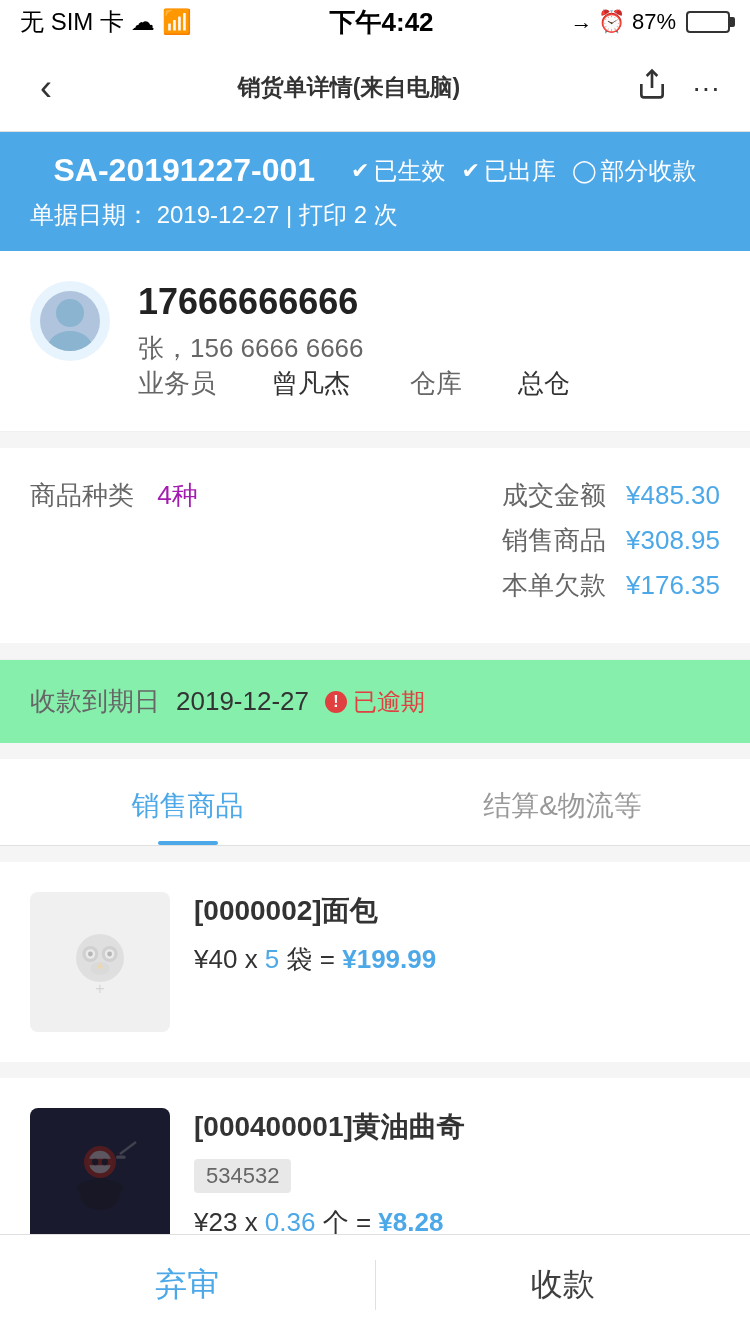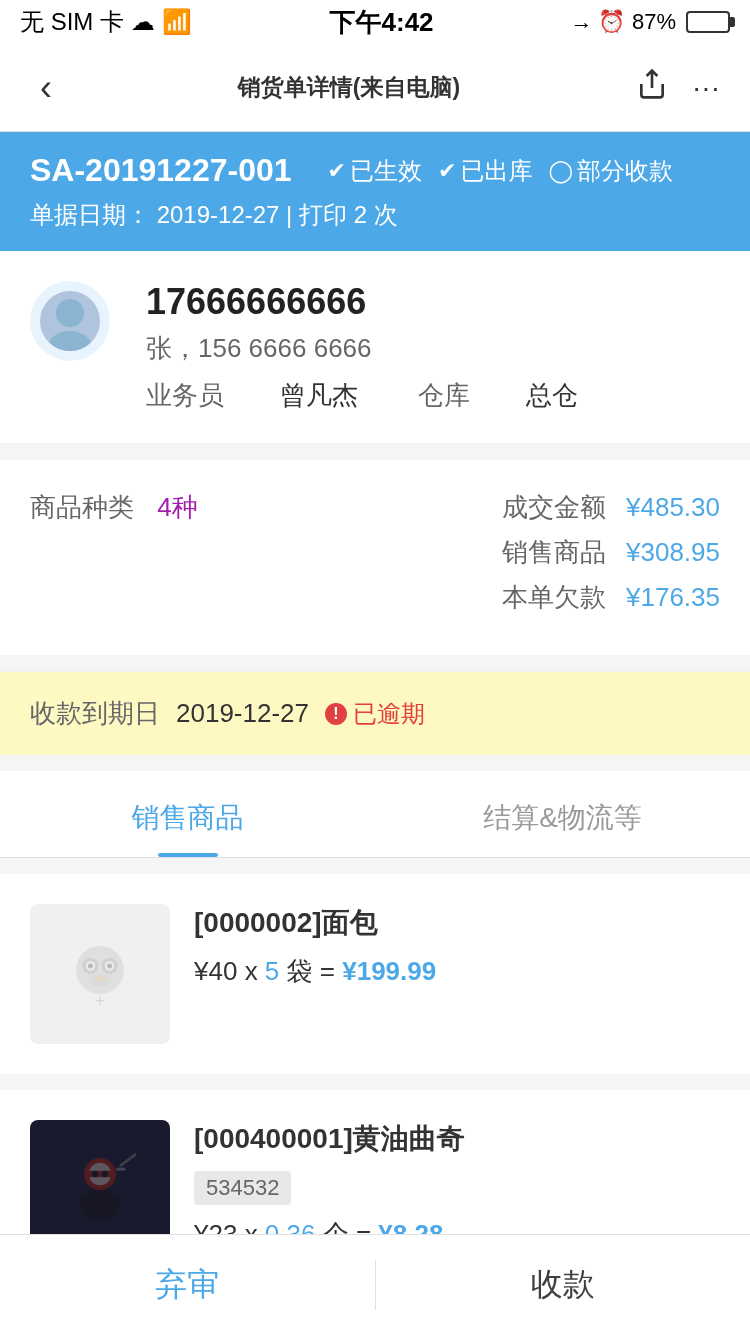--- a/index.html
+++ b/index.html
@@ -89,20 +89,21 @@
     
     .header-banner {
       background: #4da8e8;
       padding: 20px 30px;
     }
     .banner-row1 {
       display: flex;
       align-items: center;
       gap: 36px;
       margin-bottom: 10px;
+      justify-content: center;
     }
     .order-number {
       font-size: 32px;
       font-weight: 700;
       color: #fff;
     }
     .status-tags {
       display: flex;
       align-items: center;
       gap: 16px;
@@ -122,21 +123,21 @@
       font-size: 24px;
       color: #fff;
     }
 
     
     .customer-section {
       background: #fff;
       padding: 30px;
       display: flex;
       align-items: flex-start;
-      gap: 36px;
+      gap: 28px;
       border-bottom: 1px solid #f0f0f0;
     }
     .avatar {
       width: 80px;
       height: 80px;
       border-radius: 50%;
       background: #e8f4fd;
       display: flex;
       align-items: center;
       justify-content: center;
@@ -155,21 +156,20 @@
     .customer-info { flex: 1; }
     .customer-phone {
       font-size: 36px;
       font-weight: 600;
       color: #222;
       margin-bottom: 8px;
     }
     .customer-name {
       font-size: 26px;
       color: #666;
-      margin-bottom: 12px;
     }
     .customer-meta {
       display: flex;
       gap: 60px;
       font-size: 26px;
       color: #333;
     }
     .meta-item { display: flex; gap: 10px; }
     .meta-label { color: #666; }
     .meta-value { color: #333; font-weight: 500; margin-left: 46px; }
@@ -201,21 +201,21 @@
       justify-content: flex-end;
       align-items: center;
       gap: 20px;
       margin-bottom: 10px;
     }
     .amount-label { font-size: 26px; color: #666; }
     .amount-value { font-size: 26px; color: #4da8e8; font-weight: 500; }
 
     
     .due-section {
-      background: #fef9c3;
+      background: #86efac;
       padding: 24px 30px;
       display: flex;
       align-items: center;
       gap: 16px;
       margin-top: 16px;
       border-top: 1px solid #f0f0f0;
     }
     .due-label { font-size: 26px; color: #666; }
     .due-date { font-size: 26px; color: #333; }
     .overdue-badge {

